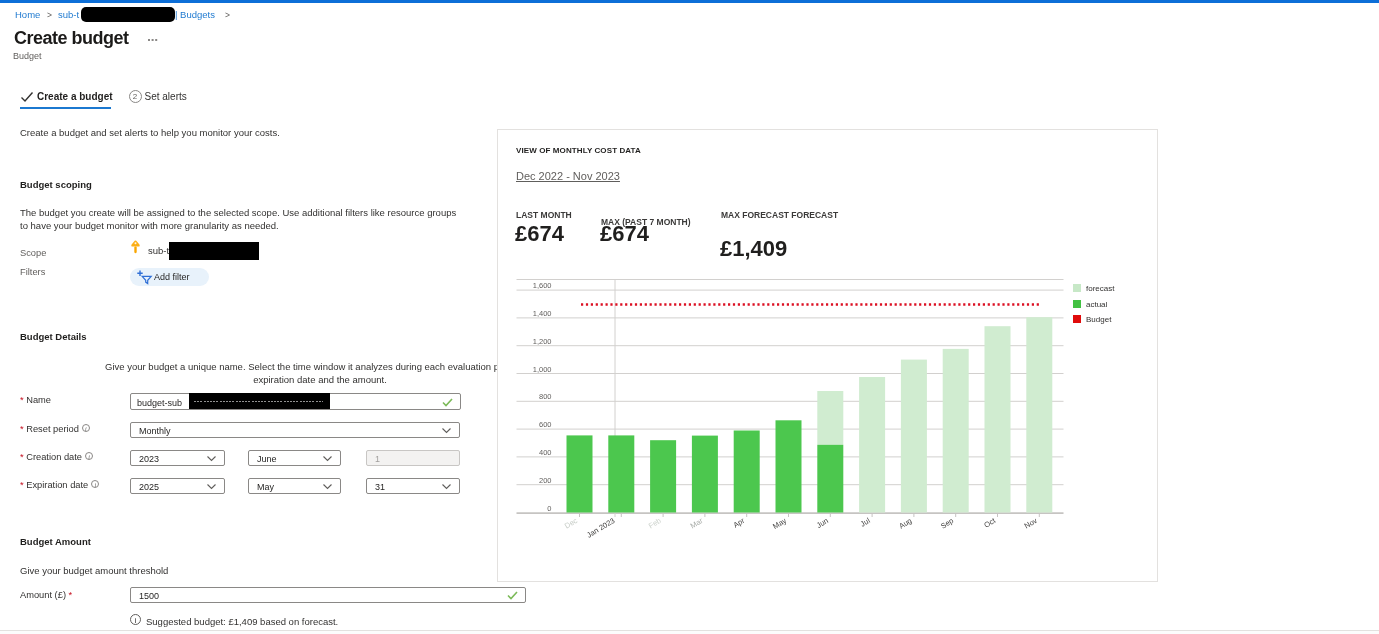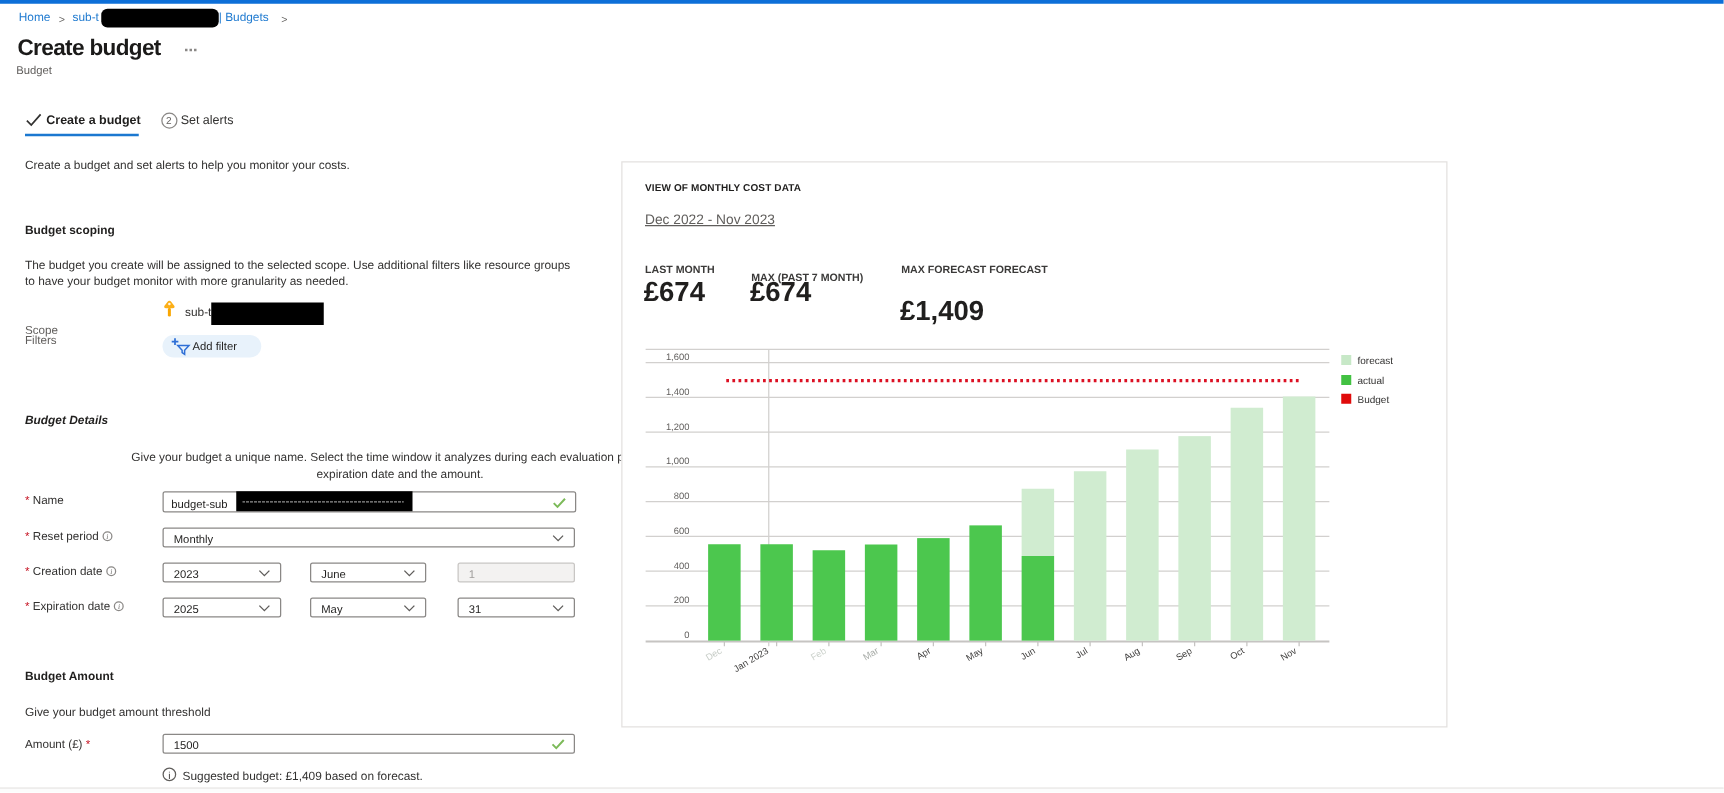--- a/index.html
+++ b/index.html
@@ -38,40 +38,40 @@
   </div>
   <div class="abs" style="left:37px;top:90.5px;font-size:10px;font-weight:bold;color:#201f1e;">Create a budget</div>
   <div class="abs" style="left:20px;top:106.5px;width:91px;height:2.5px;background:#1b78d0;"></div>
   <div class="abs" style="left:128.5px;top:89.5px;width:13px;height:13px;border:1px solid #8a8886;border-radius:50%;font-size:8px;color:#605e5c;text-align:center;line-height:12.5px;">2</div>
   <div class="abs" style="left:144.5px;top:90.5px;font-size:10px;color:#323130;">Set alerts</div>
 
   <div class="abs body9" style="left:20px;top:127px;">Create a budget and set alerts to help you monitor your costs.</div>
 
   <div class="abs sect" style="left:20px;top:179px;">Budget scoping</div>
   <div class="abs body9" style="left:20px;top:206px;width:600px;line-height:13px;">The budget you create will be assigned to the selected scope. Use additional filters like resource groups<br>to have your budget monitor with more granularity as needed.</div>
-  <div class="abs lbl" style="left:20px;top:259px;color:#605e5c;">Scope</div>
+  <div class="abs lbl" style="left:20px;top:248px;color:#605e5c;">Scope</div>
   <div class="abs" style="left:131px;top:240px;width:9px;height:14px;">
     <svg width="9" height="14" viewBox="0 0 9 14">
       <path d="M4.5 0.5 Q5.4 0.5 5.9 1.4 L8.4 4.6 Q9.3 6.6 7.4 6.6 L1.6 6.6 Q-0.3 6.6 0.6 4.6 L3.1 1.4 Q3.6 0.5 4.5 0.5 Z" fill="#fcaf17"></path>
       <circle cx="4.5" cy="3.2" r="1" fill="#fff" opacity="0.9"></circle>
       <rect x="3.3" y="6.4" width="2.4" height="6.8" rx="1.1" fill="#f9a602"></rect>
     </svg>
   </div>
   <div class="abs body9" style="left:148px;top:245px;">sub-t</div>
   <div class="blackbox" style="left:169px;top:242px;width:90px;height:18px;"></div>
   <div class="abs lbl" style="left:20px;top:267px;color:#605e5c;">Filters</div>
   <div class="abs" style="left:130px;top:268px;width:79px;height:18px;background:#e8f2fb;border-radius:9px;">
     <svg width="16" height="15" viewBox="0 0 16 15" style="position:absolute;left:7px;top:2px;">
       <path d="M3 0.5 v5.4 M0.3 3.2 h5.4" stroke="#2f6fd6" stroke-width="1.4"></path>
       <path d="M5.2 6.3 h9 l-3.5 4 v3.2 l-2 -1.4 v-1.8 z" fill="none" stroke="#2f6fd6" stroke-width="1.2"></path>
     </svg>
     <span style="position:absolute;left:24px;top:4px;font-size:9px;color:#201f1e;">Add filter</span>
   </div>
 
-  <div class="abs sect" style="left:20px;top:331px;font-style:italic;">Budget Details</div>
+  <div class="abs sect" style="left:20px;top:331px;">Budget Details</div>
   <div class="abs body9" style="left:20px;top:360px;width:600px;line-height:13px;text-align:center;">Give your budget a unique name. Select the time window it analyzes during each evaluation period, its<br>expiration date and the amount.</div>
 
   <div class="abs lbl" style="left:20px;top:395px;"><span class="red">* </span>Name</div>
   <div class="inp" style="left:130px;top:392.5px;width:330.5px;height:17.5px;">
     <span style="position:absolute;left:6px;top:4px;">budget-sub</span>
     <svg width="11" height="9" viewBox="0 0 11 9" style="position:absolute;right:7px;top:4px;">
       <path d="M1 4.5 L4 7.5 L10 1" stroke="#7cba59" stroke-width="1.6" fill="none"></path>
     </svg>
   </div>
   <div class="blackbox" style="left:188.5px;top:393px;width:141.5px;height:16px;">
@@ -119,21 +119,21 @@
   <div class="inp" style="left:366px;top:478px;width:94px;height:16px;">
     <span style="position:absolute;left:8px;top:3px;">31</span>
     <svg width="9" height="6" viewBox="0 0 9 6" style="position:absolute;right:8px;top:5px;">
       <path d="M0.5 0.5 L4.5 4.5 L8.5 0.5" stroke="#605e5c" stroke-width="1.1" fill="none"></path>
     </svg>
   </div>
 
   <div class="abs sect" style="left:20px;top:536px;">Budget Amount</div>
   <div class="abs body9" style="left:20px;top:565px;">Give your budget amount threshold</div>
   <div class="abs lbl" style="left:20px;top:590px;">Amount (£) <span class="red">*</span></div>
-  <div class="inp" style="left:130px;top:587px;width:330px;height:16px;">
+  <div class="inp" style="left:130px;top:587px;width:396px;height:16px;">
     <span style="position:absolute;left:8px;top:3px;">1500</span>
     <svg width="11" height="9" viewBox="0 0 11 9" style="position:absolute;right:7px;top:3px;">
       <path d="M1 4.5 L4 7.5 L10 1" stroke="#7cba59" stroke-width="1.6" fill="none"></path>
     </svg>
   </div>
   <div class="abs" style="left:130px;top:614px;width:11px;height:11px;border:1px solid #605e5c;border-radius:50%;text-align:center;font-size:8px;line-height:11px;color:#323130;">i</div>
   <div class="abs body9" style="left:146px;top:616px;">Suggested budget: £1,409 based on forecast.</div>
 
   <div class="abs" style="left:0;top:630px;width:1379px;height:1px;background:#e3e1df;"></div>
   <div class="abs" style="left:0;top:631px;width:1379px;height:3px;background:#fcfcfc;"></div>

